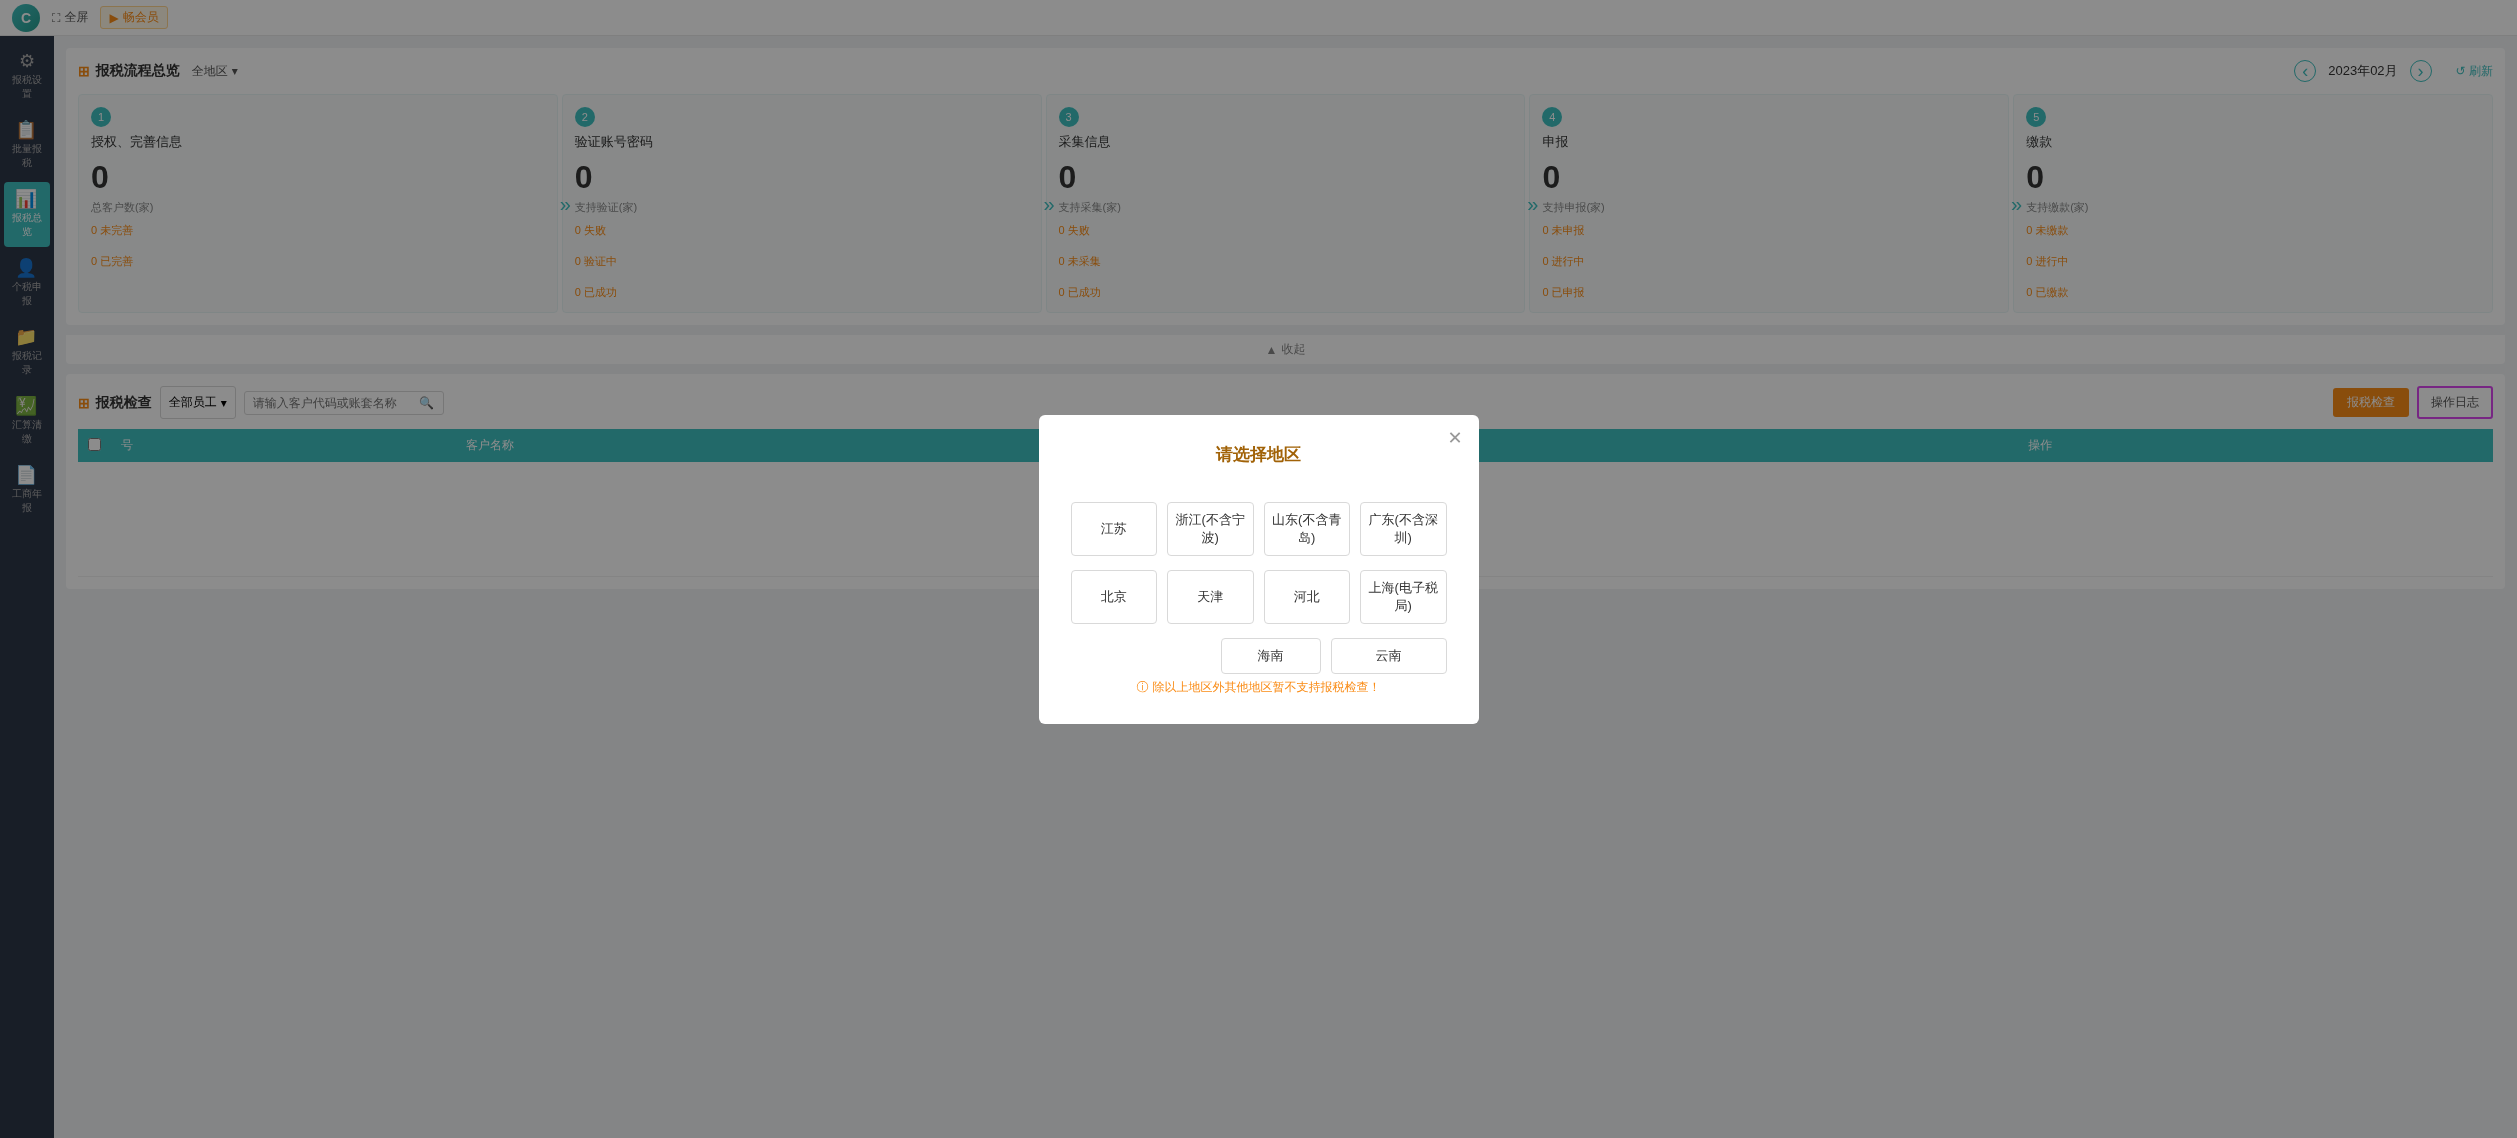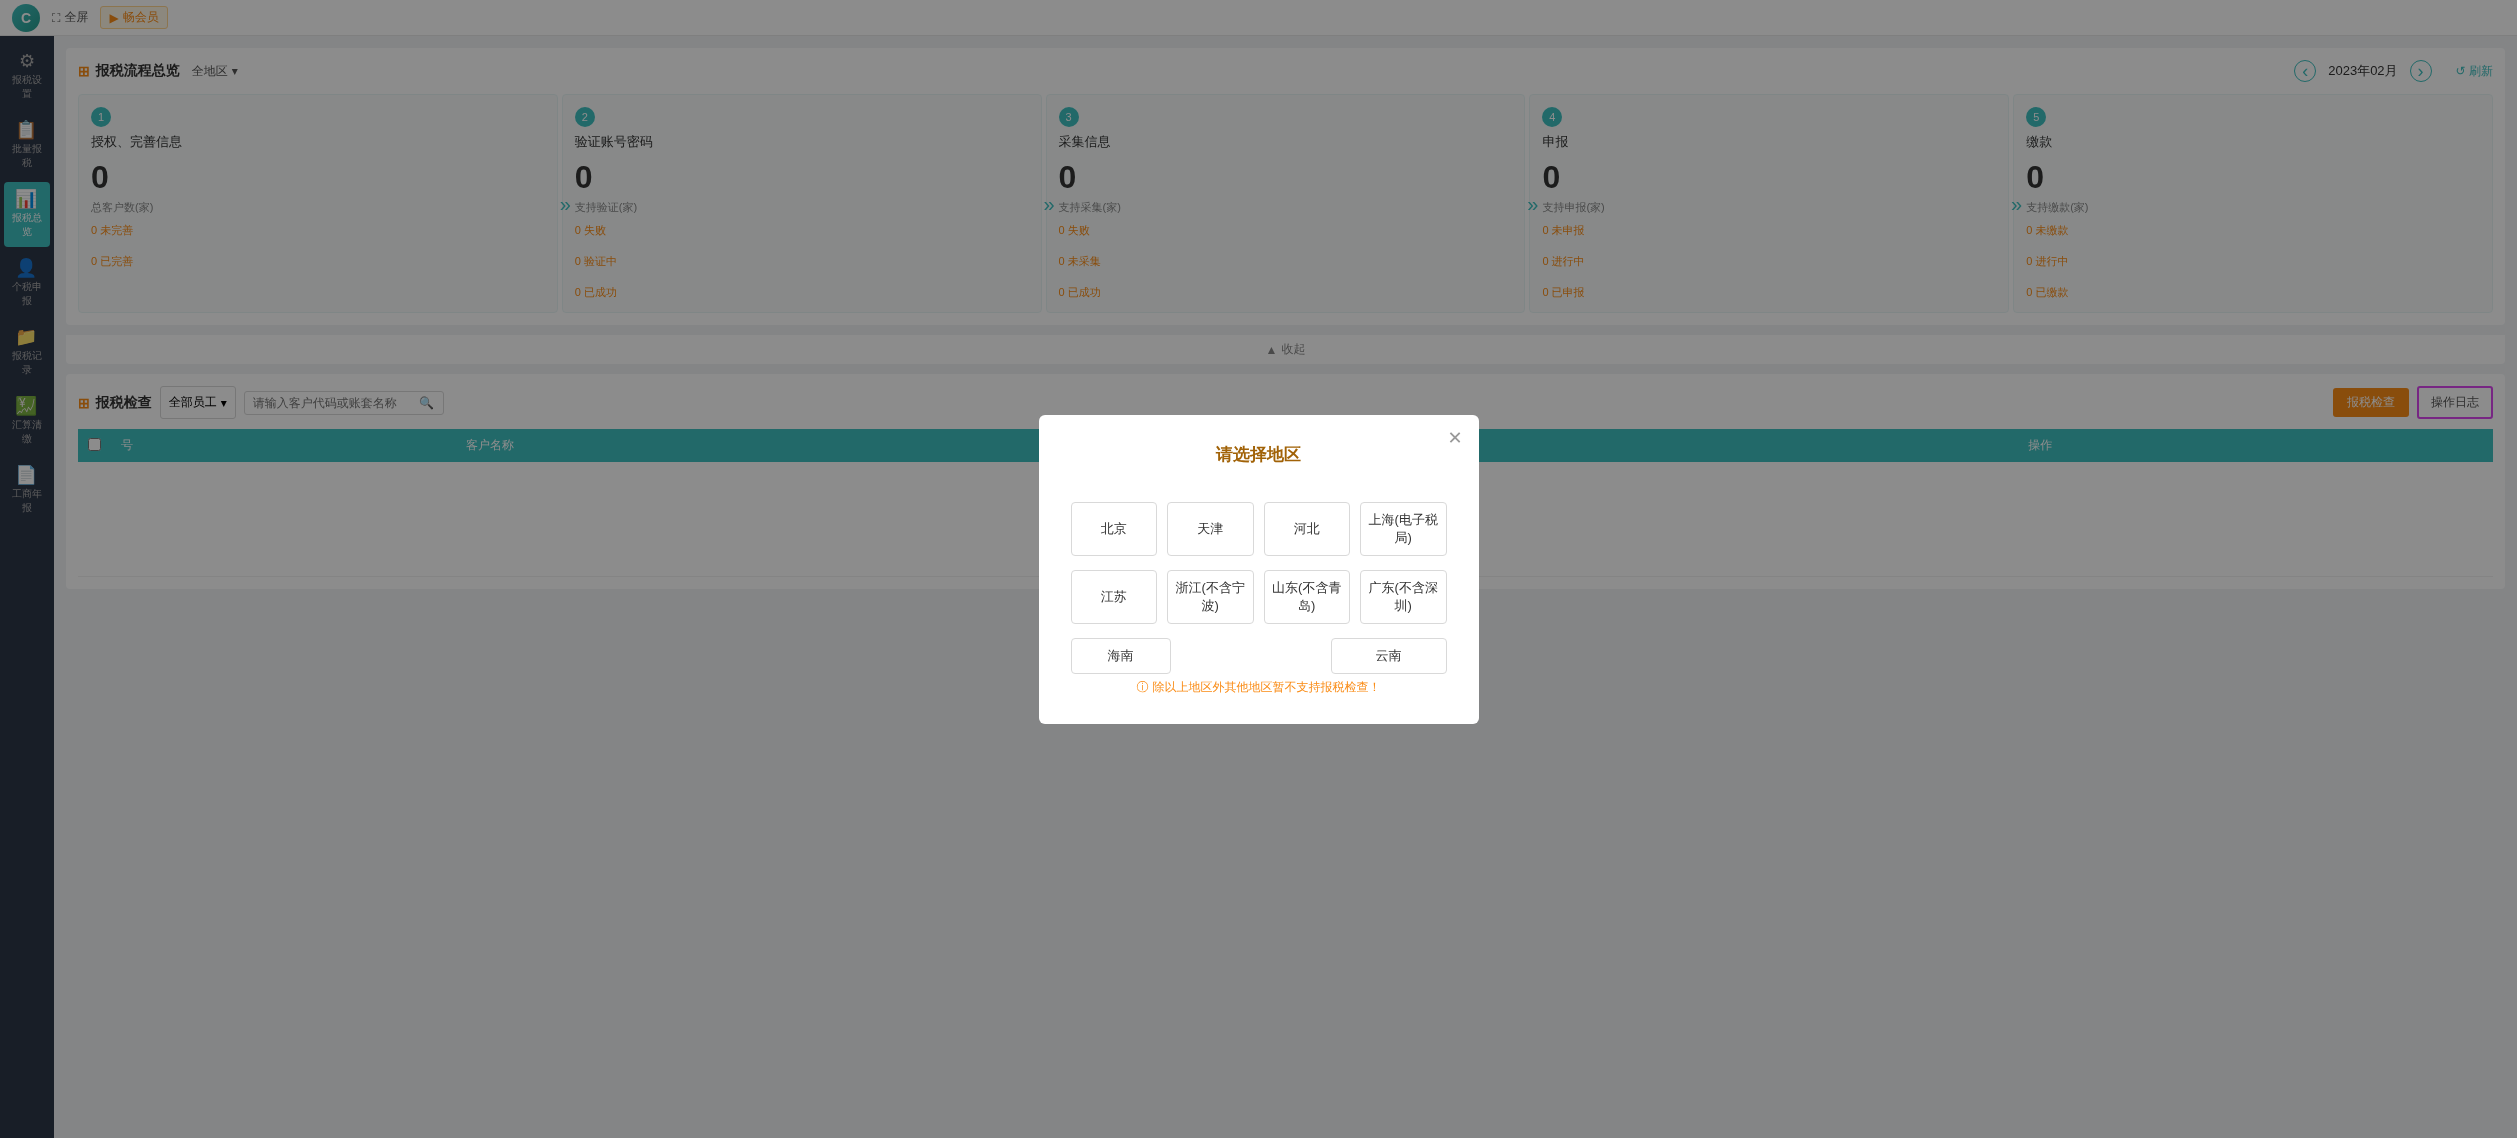--- a/index.html
+++ b/index.html
@@ -553,34 +553,34 @@
     </div>
   </div>
 </div>
 
 <div class="modal-overlay">
   <div class="modal">
     <div class="modal-close">✕</div>
     <div class="modal-title">请选择地区</div>
 
     <div class="region-grid">
+      <button class="region-btn">江苏</button>
+      <button class="region-btn">浙江(不含宁波)</button>
+      <button class="region-btn">山东(不含青岛)</button>
+      <button class="region-btn">广东(不含深圳)</button>
+    </div>
+
+    <div class="region-grid">
       <button class="region-btn">北京</button>
       <button class="region-btn">天津</button>
       <button class="region-btn">河北</button>
       <button class="region-btn">上海(电子税局)</button>
     </div>
 
-    <div class="region-grid">
-      <button class="region-btn">江苏</button>
-      <button class="region-btn">浙江(不含宁波)</button>
-      <button class="region-btn">山东(不含青岛)</button>
-      <button class="region-btn">广东(不含深圳)</button>
-    </div>
-
-    <div style="display:flex;justify-content:space-between;gap:10px;margin-bottom:5px;">
+    <div style="display:flex;justify-content:flex-end;gap:10px;margin-bottom:5px;">
       <button class="region-btn" style="width:100px;">海南</button>
       <button class="region-btn" style="width:116px;">云南</button>
     </div>
 
     <div class="modal-warning">
       <span style="color:#fa8c16;">ⓘ</span>
       <span>除以上地区外其他地区暂不支持报税检查！</span>
     </div>
   </div>
 </div>

